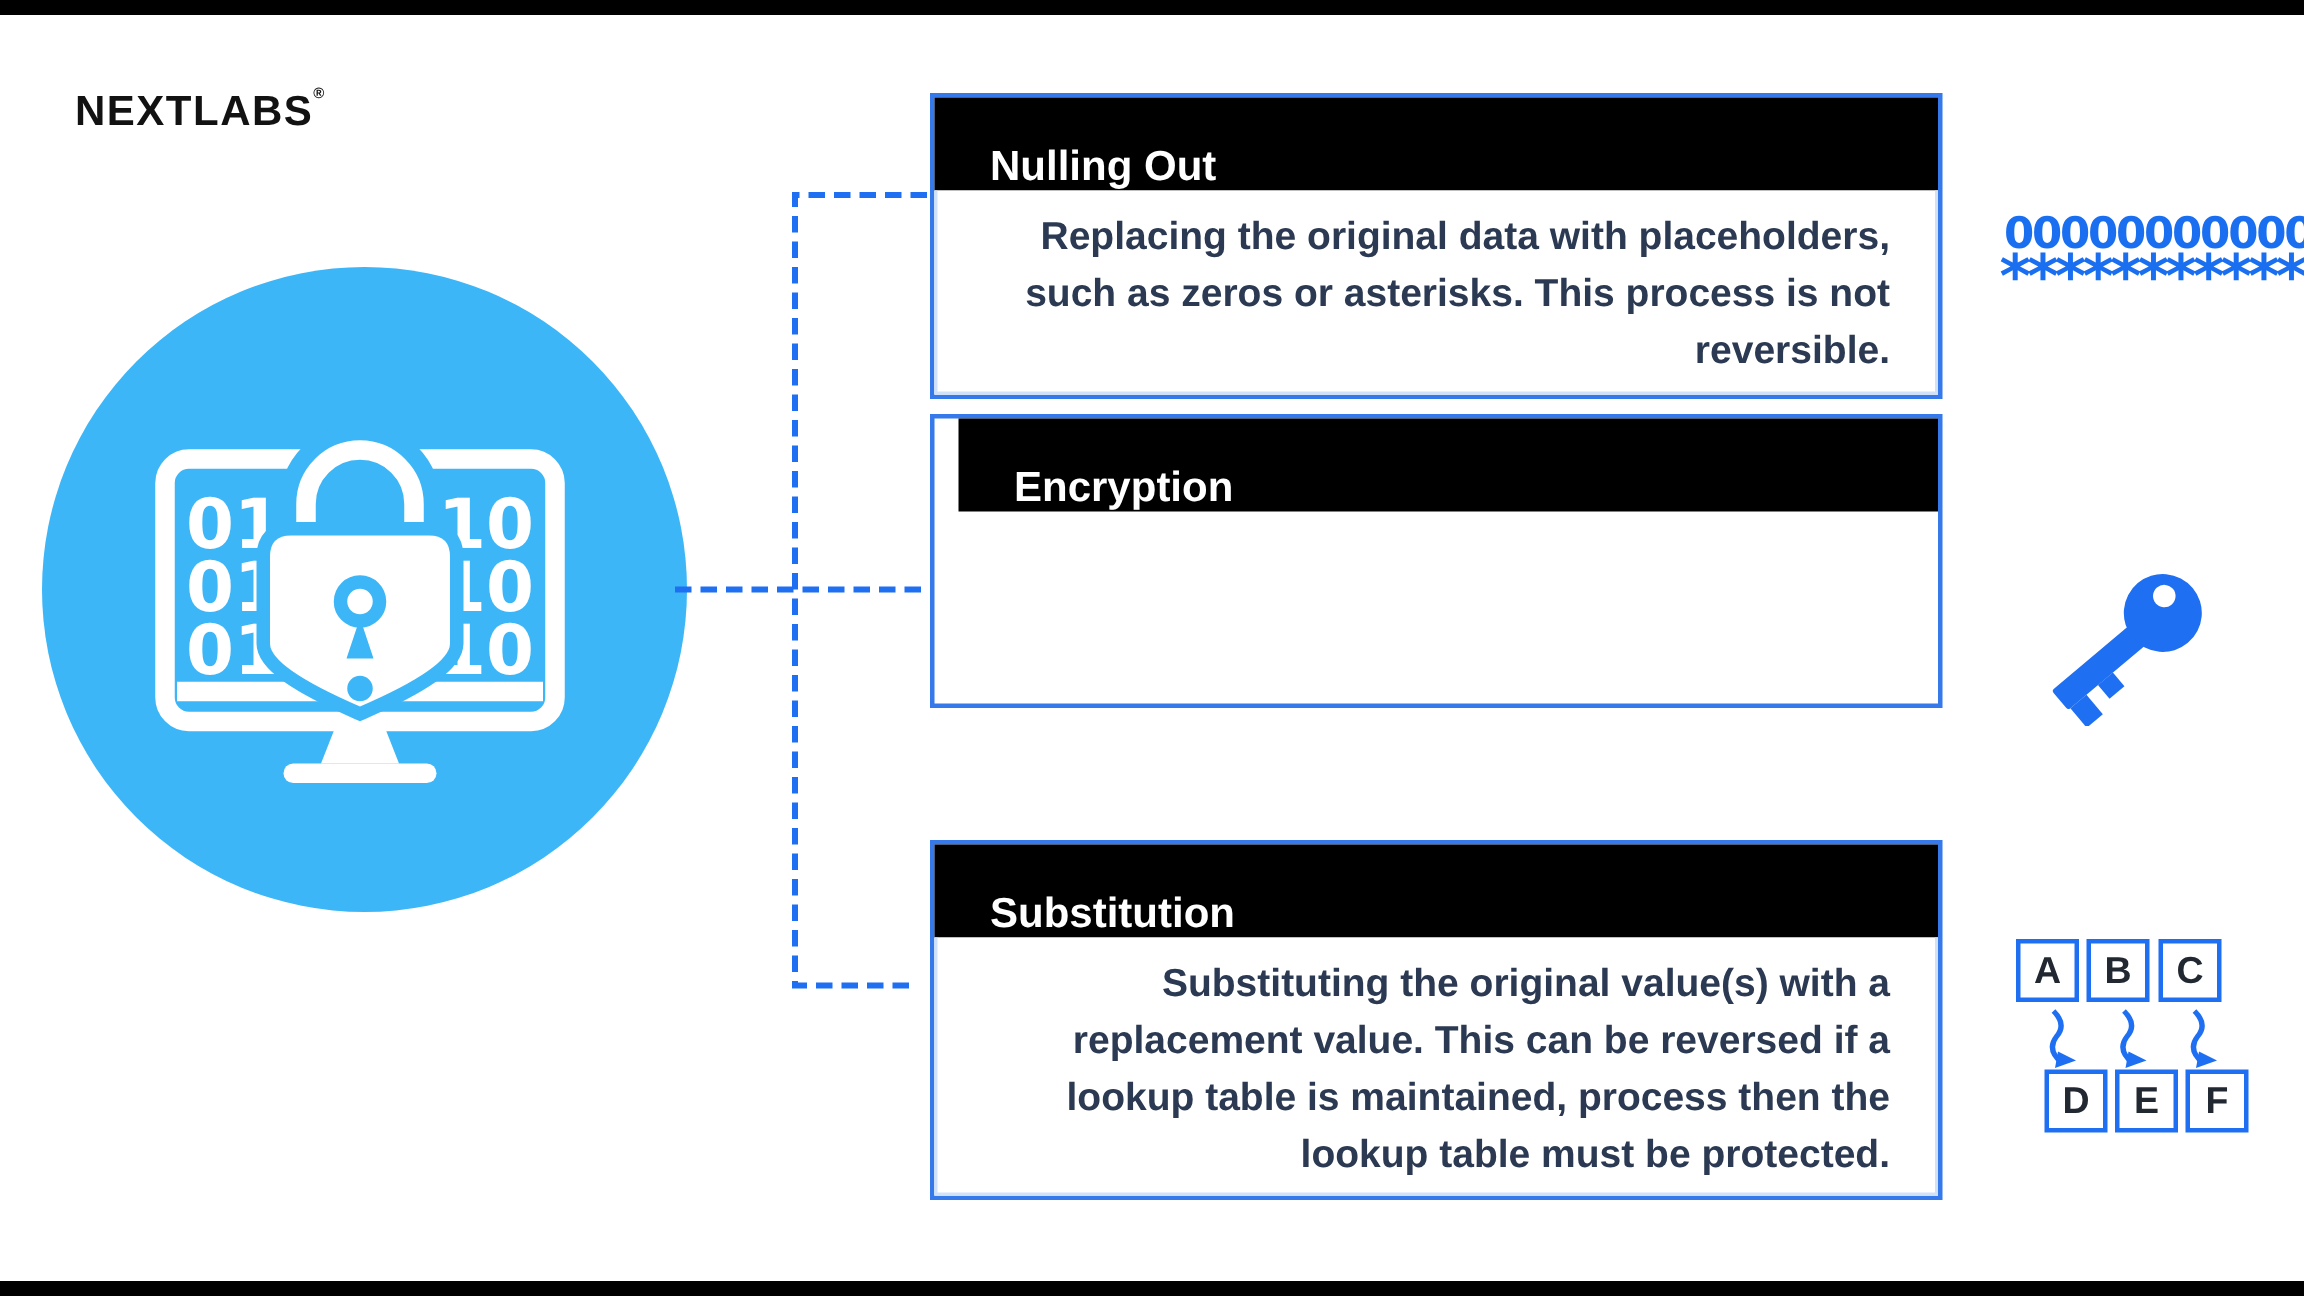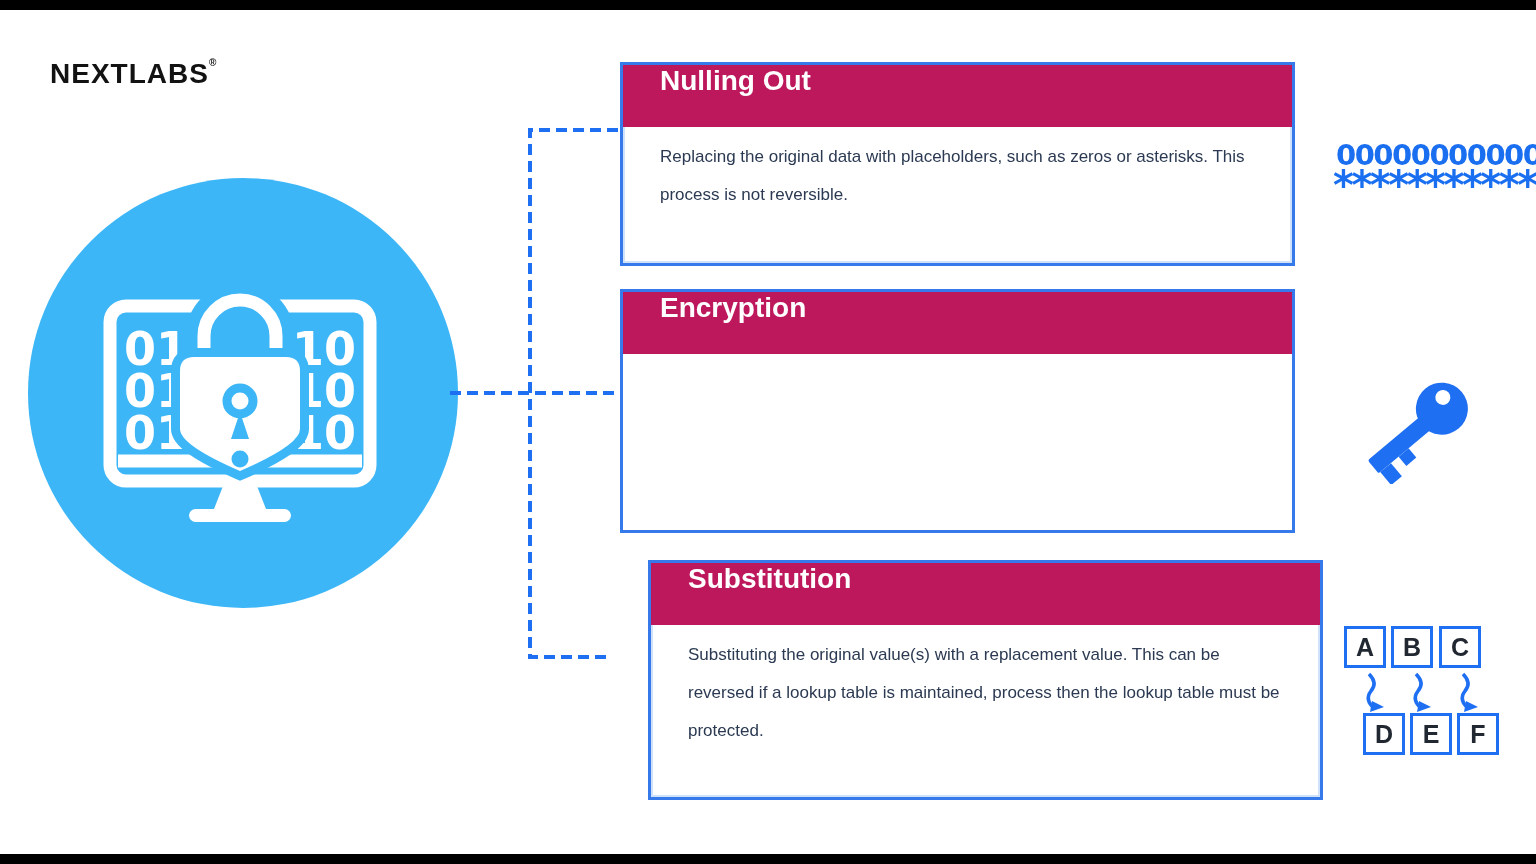--- a/index.html
+++ b/index.html
@@ -21,27 +21,27 @@
               border-radius:50%;background:#3db6f7;}
   .big-circle svg{position:absolute;inset:0;}
 
   
   .connectors{position:absolute;left:0;top:0;pointer-events:none;}
 
   
   .card{position:absolute;left:620px;width:675px;box-sizing:border-box;
         border:3px solid #3579ea;background:#ffffff;display:flex;flex-direction:column;}
   .card1{top:62px;height:204px;}
-  .card2{top:289px;height:244px;}
-  .card3{top:560px;height:240px;margin-left:28px;}
-  .card-header{height:62px;flex:0 0 62px;background:#be185d;display:flex;align-items:flex-start;
+  .card2{top:276px;height:196px;padding-left:16px;}
+  .card3{top:560px;height:240px;}
+  .card-header{height:62px;flex:0 0 62px;background:#000000;display:flex;align-items:flex-end;
                padding-left:37px;color:#ffffff;font-size:28px;font-weight:700;}
   .card-body{flex:1 1 auto;background:#ffffff;border:2px solid #cfe2fa;border-top:none;
              padding:11px 30px 0 35px;}
-  .card-body p{margin:0;font-size:17px;line-height:38px;color:#2b3a52;font-weight:400;}
+  .card-body p{margin:0;font-size:26px;line-height:38px;color:#2b3a52;font-weight:700;text-align:right;}
 
   
   .zeros{position:absolute;left:1336px;top:138px;color:#1a6ff0;font-weight:700;
          font-size:29px;letter-spacing:-1.5px;font-family:"DejaVu Sans",sans-serif;}
   .asterisks{position:absolute;left:1333px;top:162px;color:#1a6ff0;font-weight:700;
          font-size:40px;letter-spacing:-2.5px;font-family:"DejaVu Sans",sans-serif;}
   .key-wrap{position:absolute;left:1366px;top:376px;}
 
   .cell{position:absolute;width:42px;height:42px;box-sizing:border-box;background:#ffffff;
         border:3px solid #1f6ff2;display:flex;align-items:center;justify-content:center;

